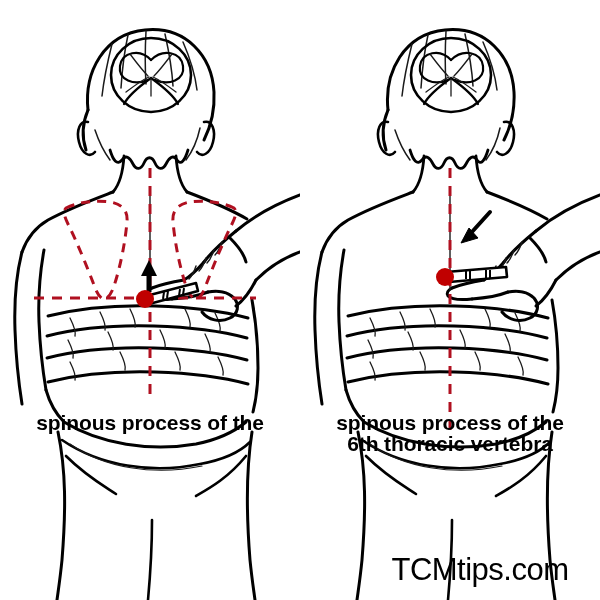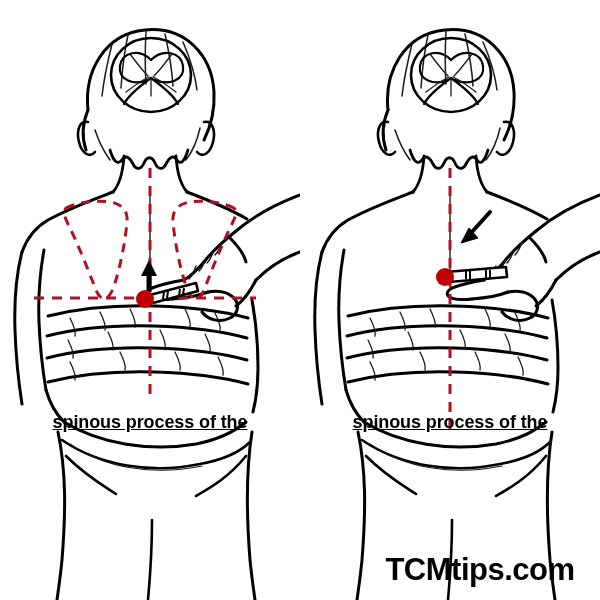--- a/index.html
+++ b/index.html
@@ -33,39 +33,38 @@
     display: block;
   }
 
   .caption {
     position: absolute;
     left: 0;
     width: 300px;
     text-align: center;
     font-family: "Liberation Sans", sans-serif;
     font-weight: bold;
-    font-size: 18px;
+    font-size: 21px;
     line-height: 21px;
     color: #000000;
     letter-spacing: -0.1px;
     white-space: nowrap;
-    text-decoration: underline;
   }
   #caption-left  { top: 412px; }
   #caption-right { top: 412px; }
   .caption .line { display: block; }
 
   #watermark {
     position: absolute;
     left: 370px;
     top: 553px;
     width: 220px;
     text-align: center;
     font-family: "Liberation Sans", sans-serif;
-    font-weight: bold;
+    font-weight: normal;
     font-size: 31px;
     line-height: 34px;
     color: #000000;
     letter-spacing: -0.5px;
   }
 </style>
 </head>
 <body>
 
 <div id="canvas">
@@ -388,18 +387,19 @@
           <path name="t" d="M186 270 L186 278"></path>
           <path d="M190 270 L190 278"></path>
         </g>
       </g>
 
       <circle cx="145" cy="277" r="9" fill="#c00000" stroke="none"></circle>
     </svg>
 
     <div class="caption" id="caption-right">
       <span class="line">spinous process of the</span>
+      <span class="line">6th thoracic vertebra</span>
     </div>
   </div>
 
   <div id="watermark">TCMtips.com</div>
 
 </div>
 
 </body></html>

